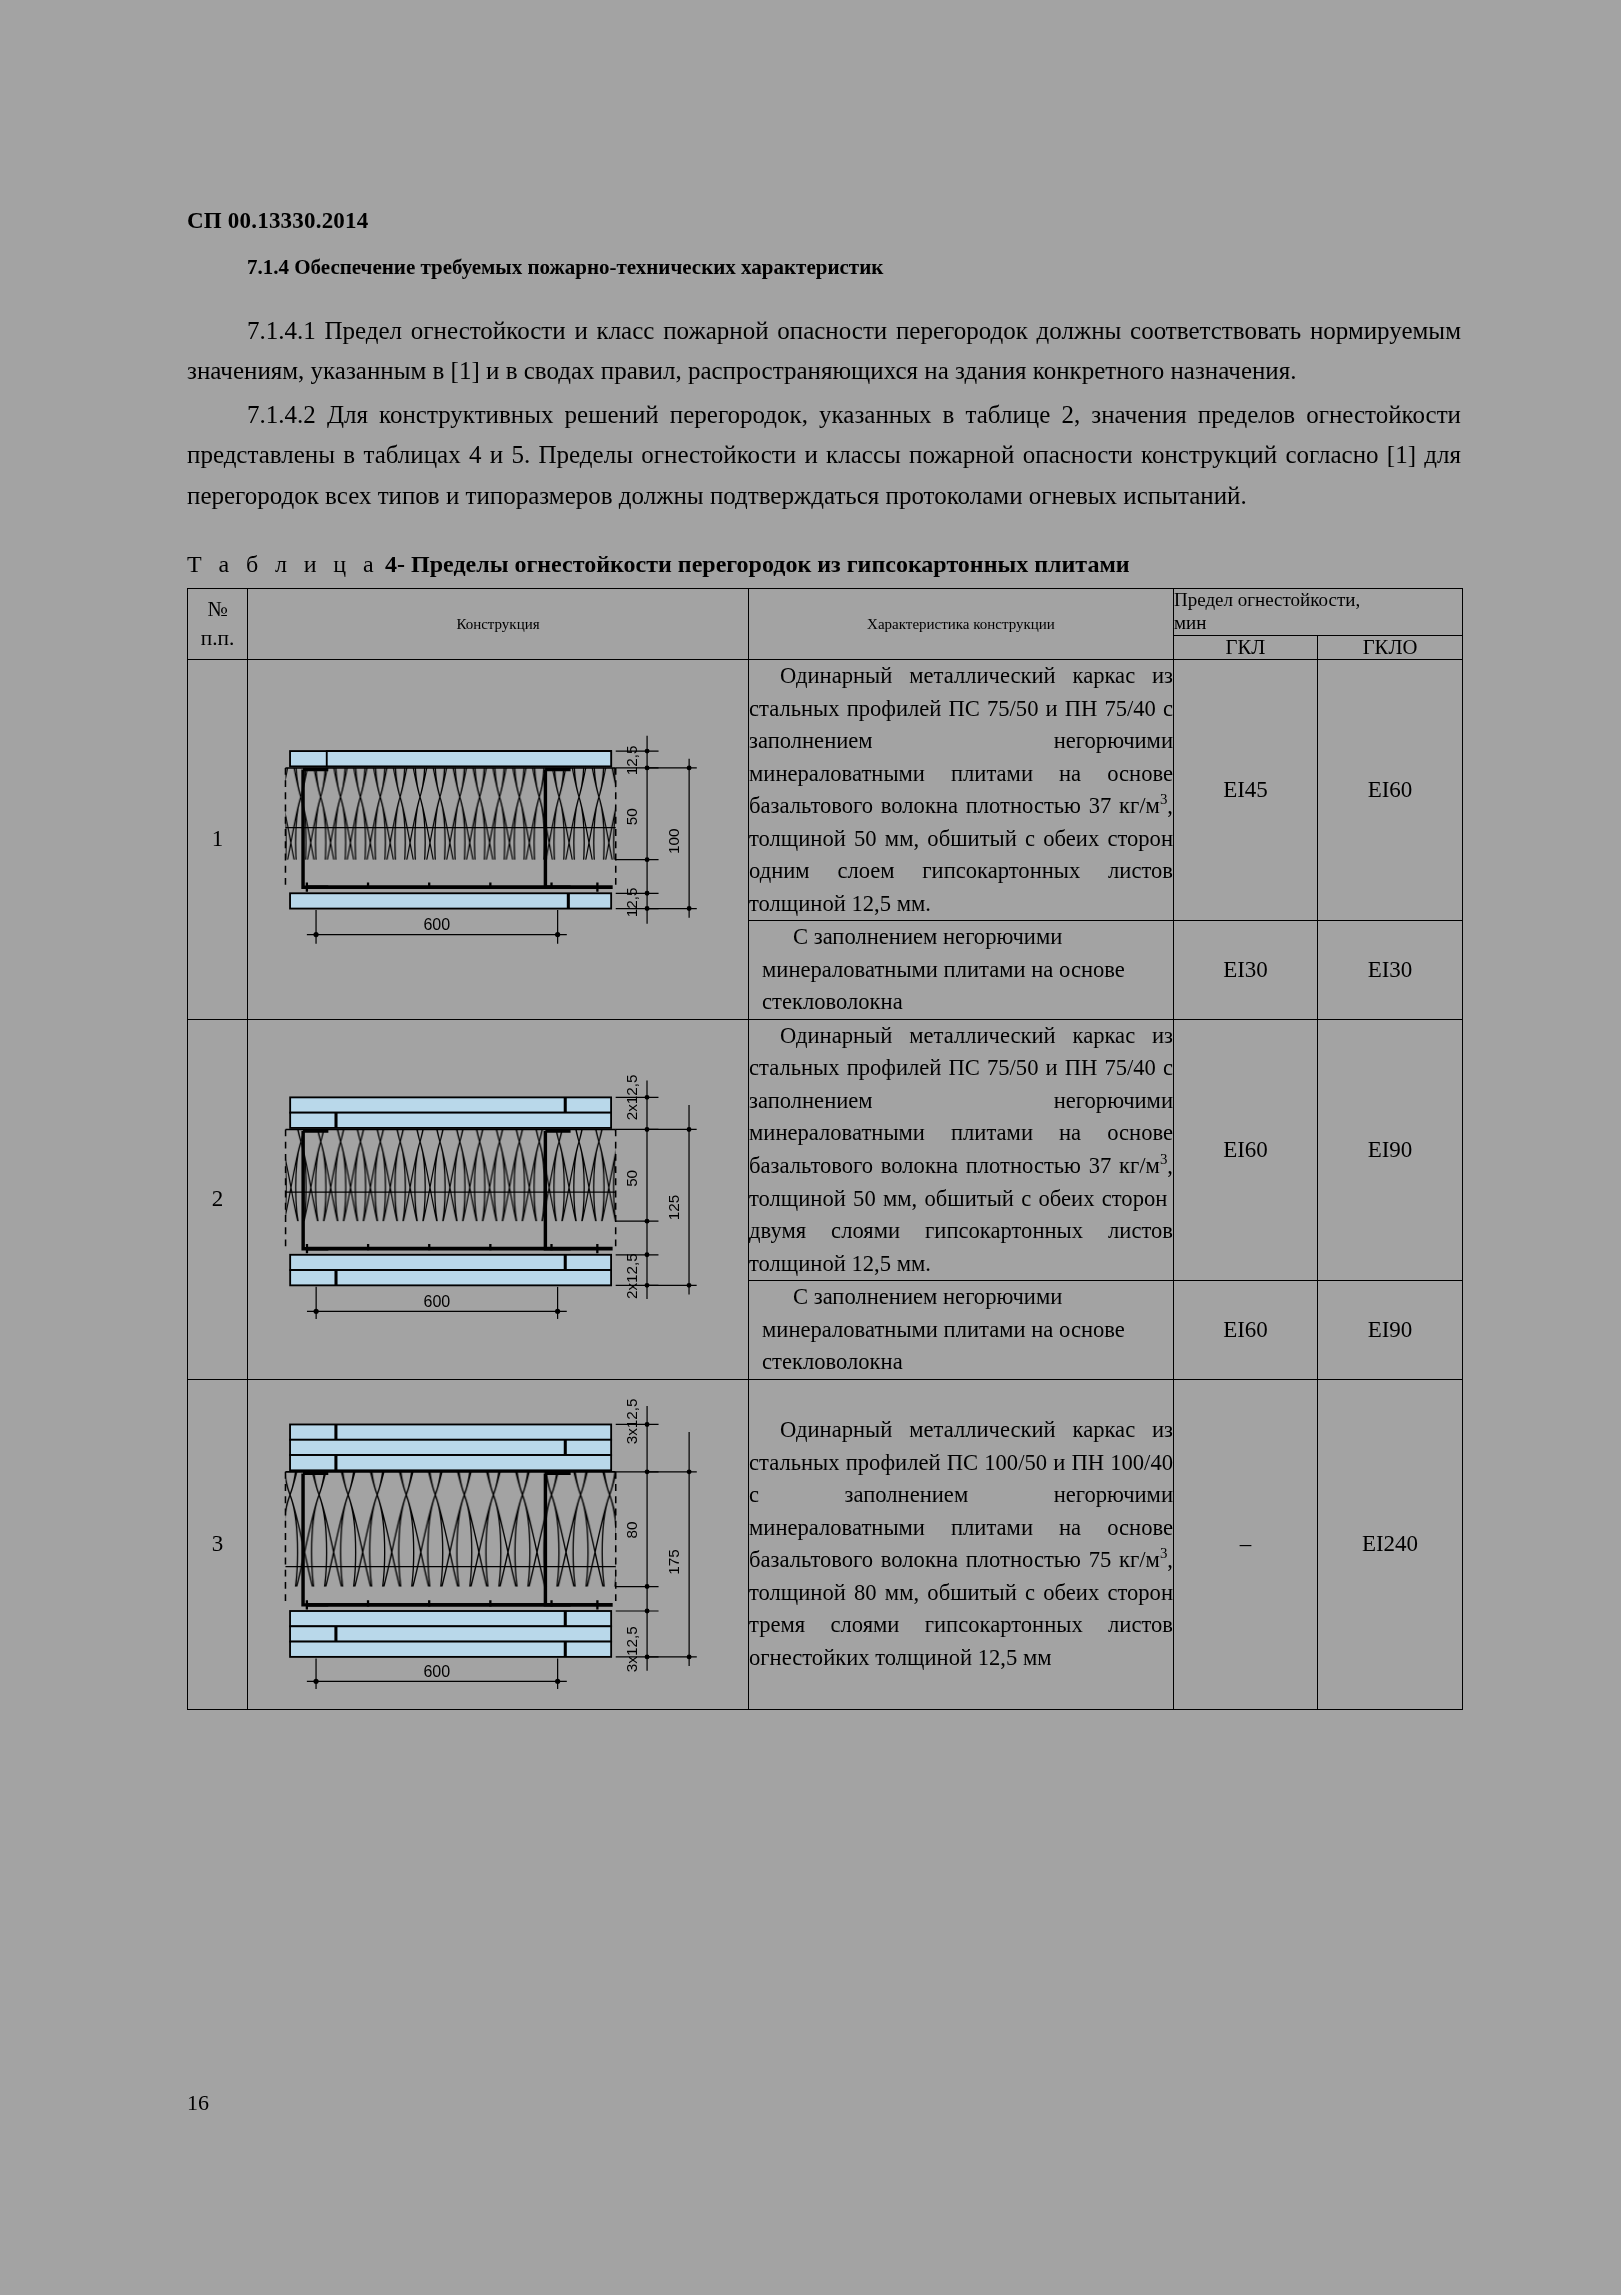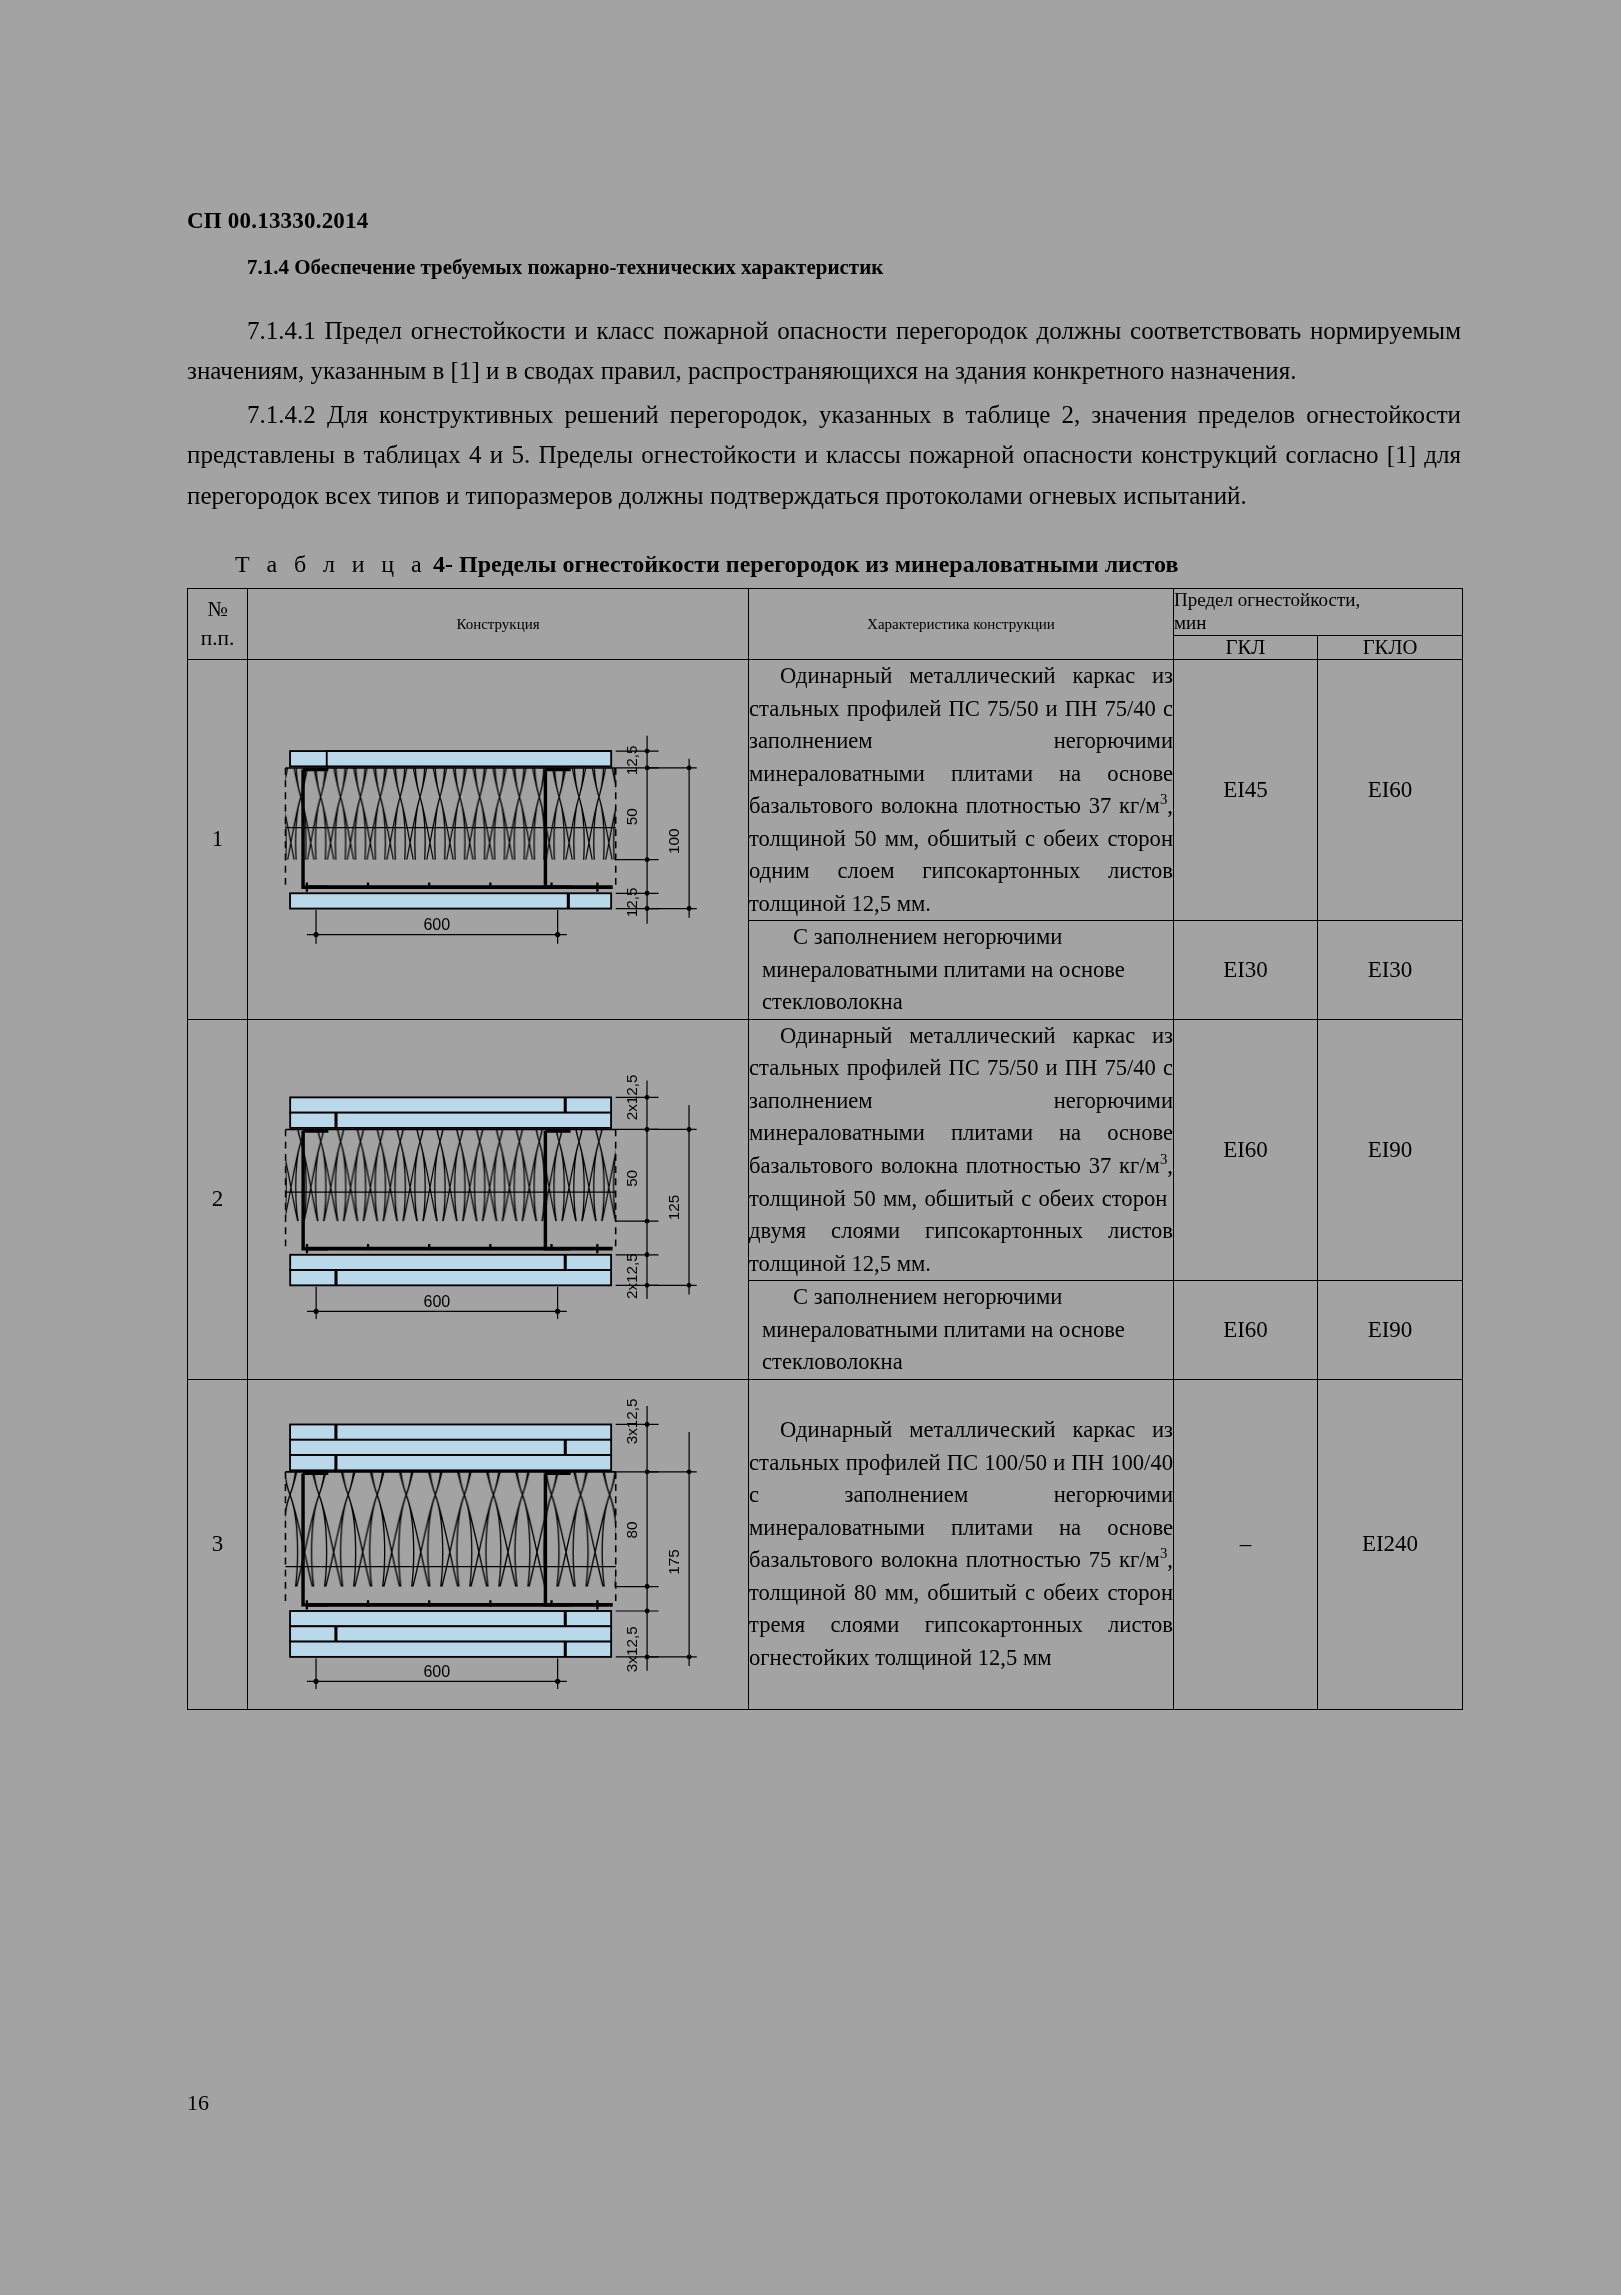--- a/index.html
+++ b/index.html
@@ -60,21 +60,20 @@
 
   
   .table-caption {
     font-size: 24px;
     margin: 34px 0 9.2px 0;
     white-space: nowrap;
     line-height: 1.2;
   }
   .table-caption .tcap-word {
     letter-spacing: 5.4px;
-    margin-left: 48px;
   }
   .table-caption .tcap-strong {
     font-weight: bold;
   }
 
   
   table.t4 {
     border-collapse: collapse;
     width: 1274px;
     table-layout: fixed;
@@ -166,21 +165,21 @@
   <div class="doc-header">СП 00.13330.2014</div>
 
   <div class="section-heading">7.1.4 Обеспечение требуемых пожарно-технических характеристик</div>
 
   <p class="para">7.1.4.1 Предел огнестойкости и класс пожарной опасности перегородок должны соответствовать нормируемым значениям, указанным в [1] и в сводах правил, распространяющихся на здания конкретного назначения.</p>
   <p class="para last">7.1.4.2 Для конструктивных решений перегородок, указанных в таблице 2, значения пределов огнестойкости представлены в таблицах 4 и 5. Пределы огнестойкости и классы пожарной опасности конструкций согласно [1] для перегородок всех типов и типоразмеров должны подтверждаться протоколами огневых испытаний.</p>
 
   <div class="table-caption">
     <span class="tcap-word">Т а б л и ц а</span>
     <span class="tcap-strong">4</span><span class="tcap-strong">-</span>
-    <span class="tcap-strong">Пределы огнестойкости перегородок из минераловатными листов</span>
+    <span class="tcap-strong">Пределы огнестойкости перегородок из гипсокартонных плитами</span>
   </div>
 
   <table class="t4">
     <colgroup>
       <col class="col-no">
           <col class="col-constr">
           <col class="col-char">
           <col class="col-gkl">
           <col class="col-gklo">
     </colgroup>

